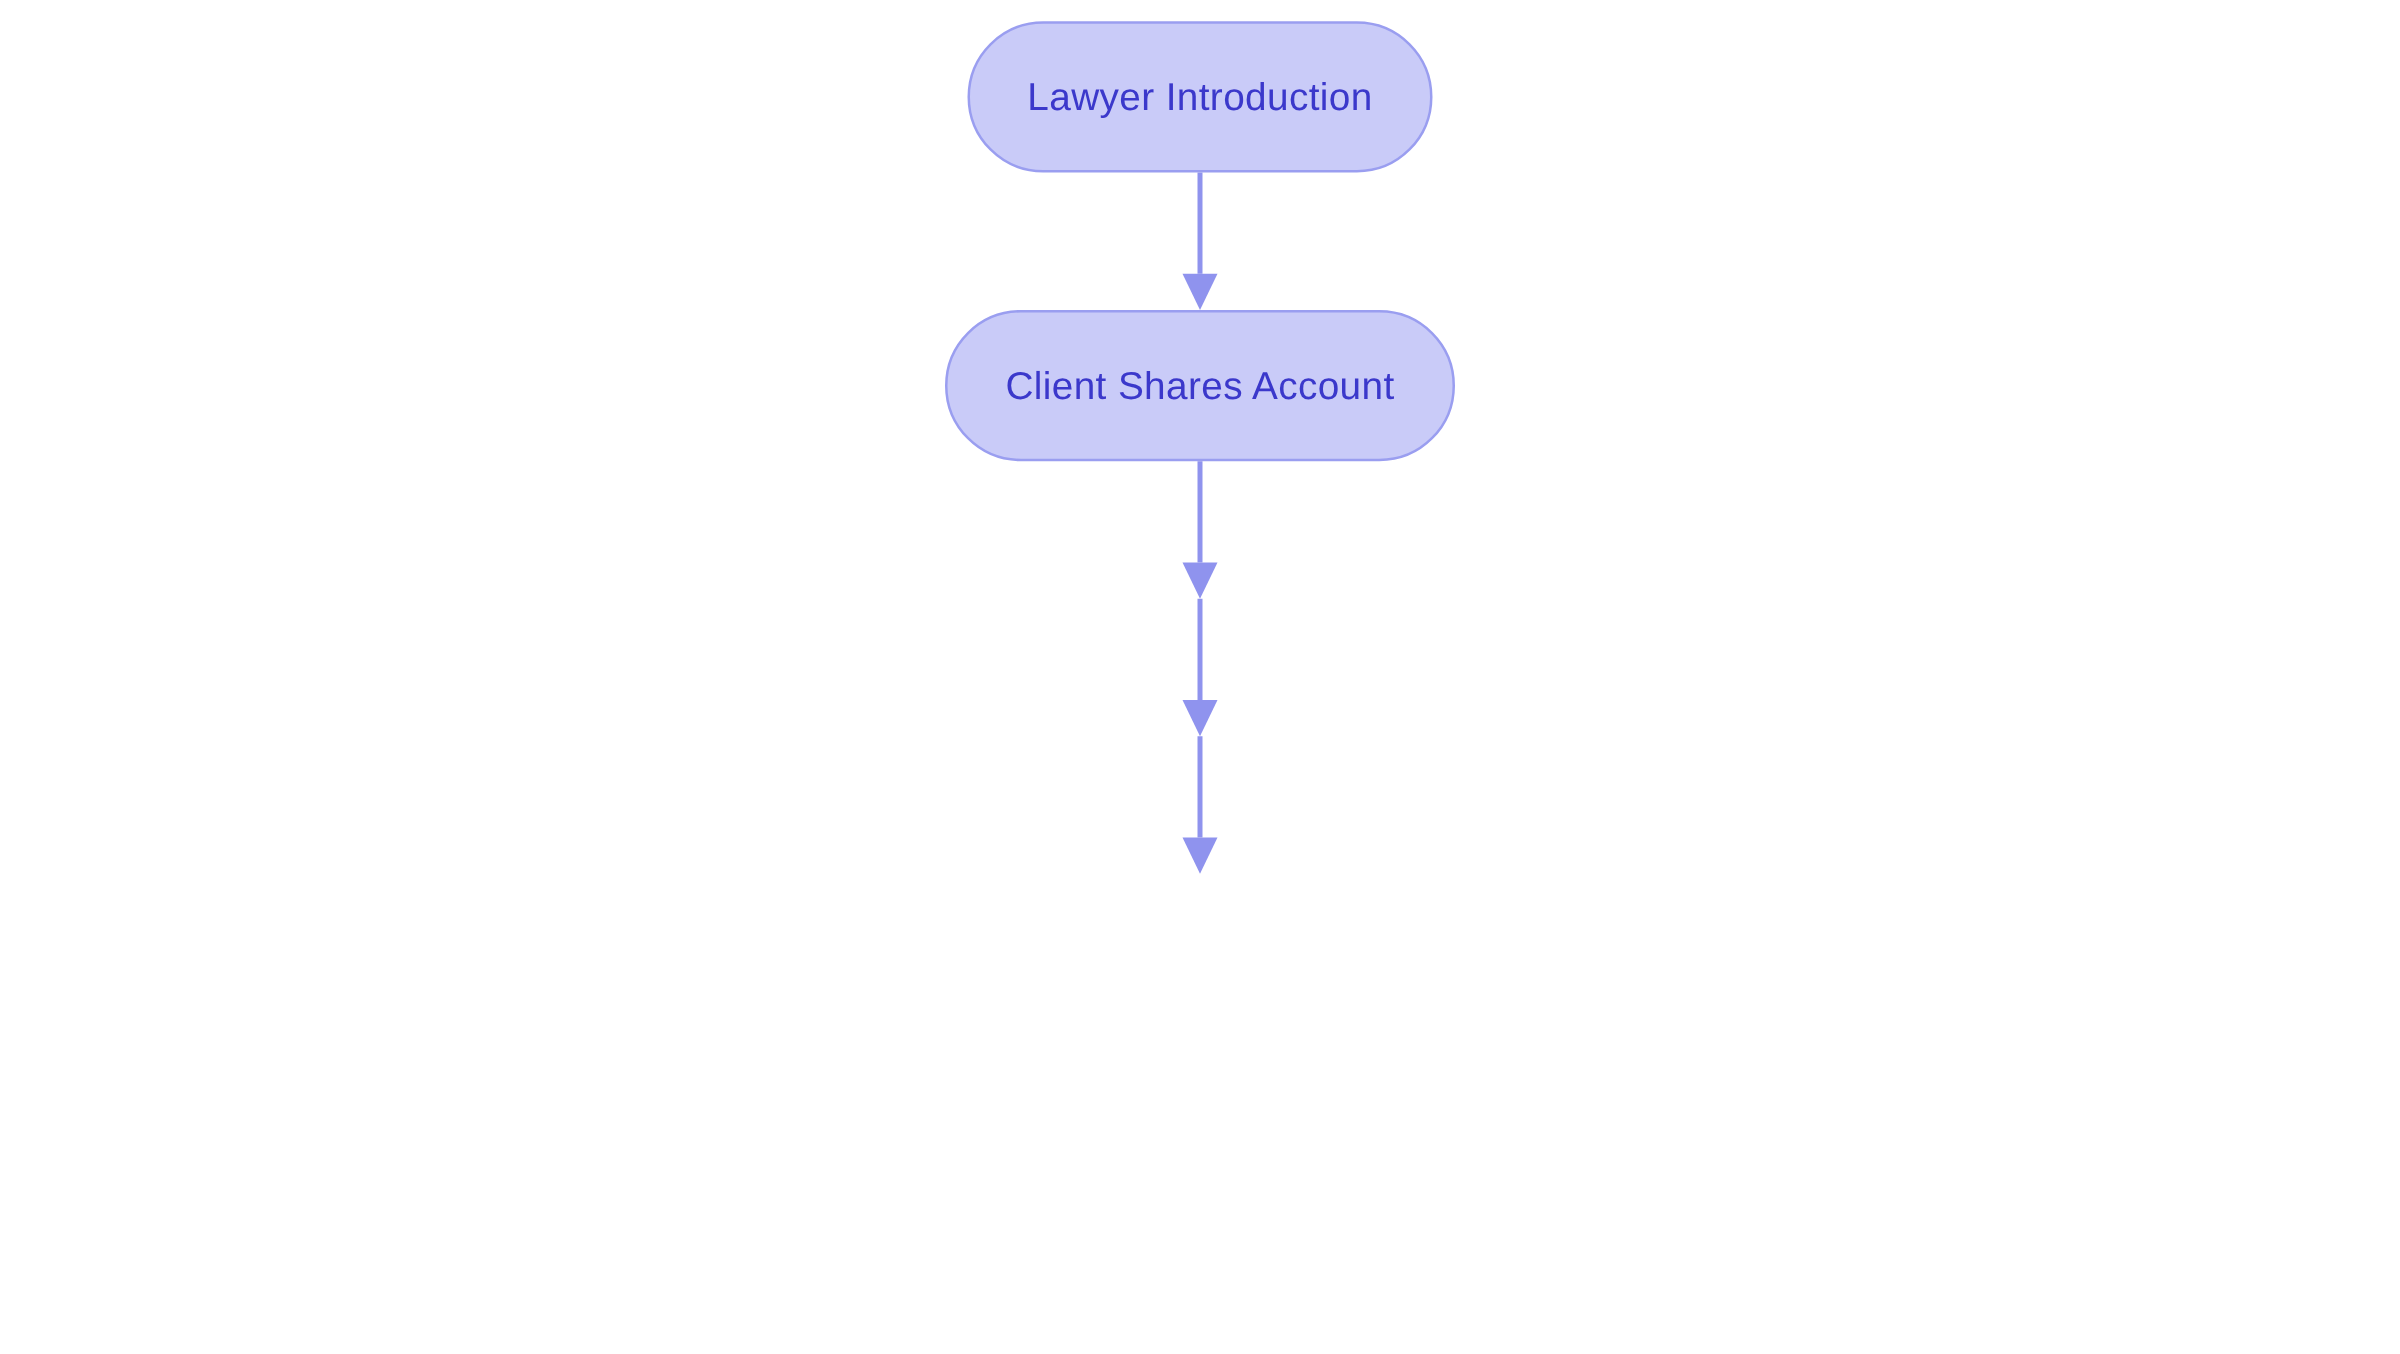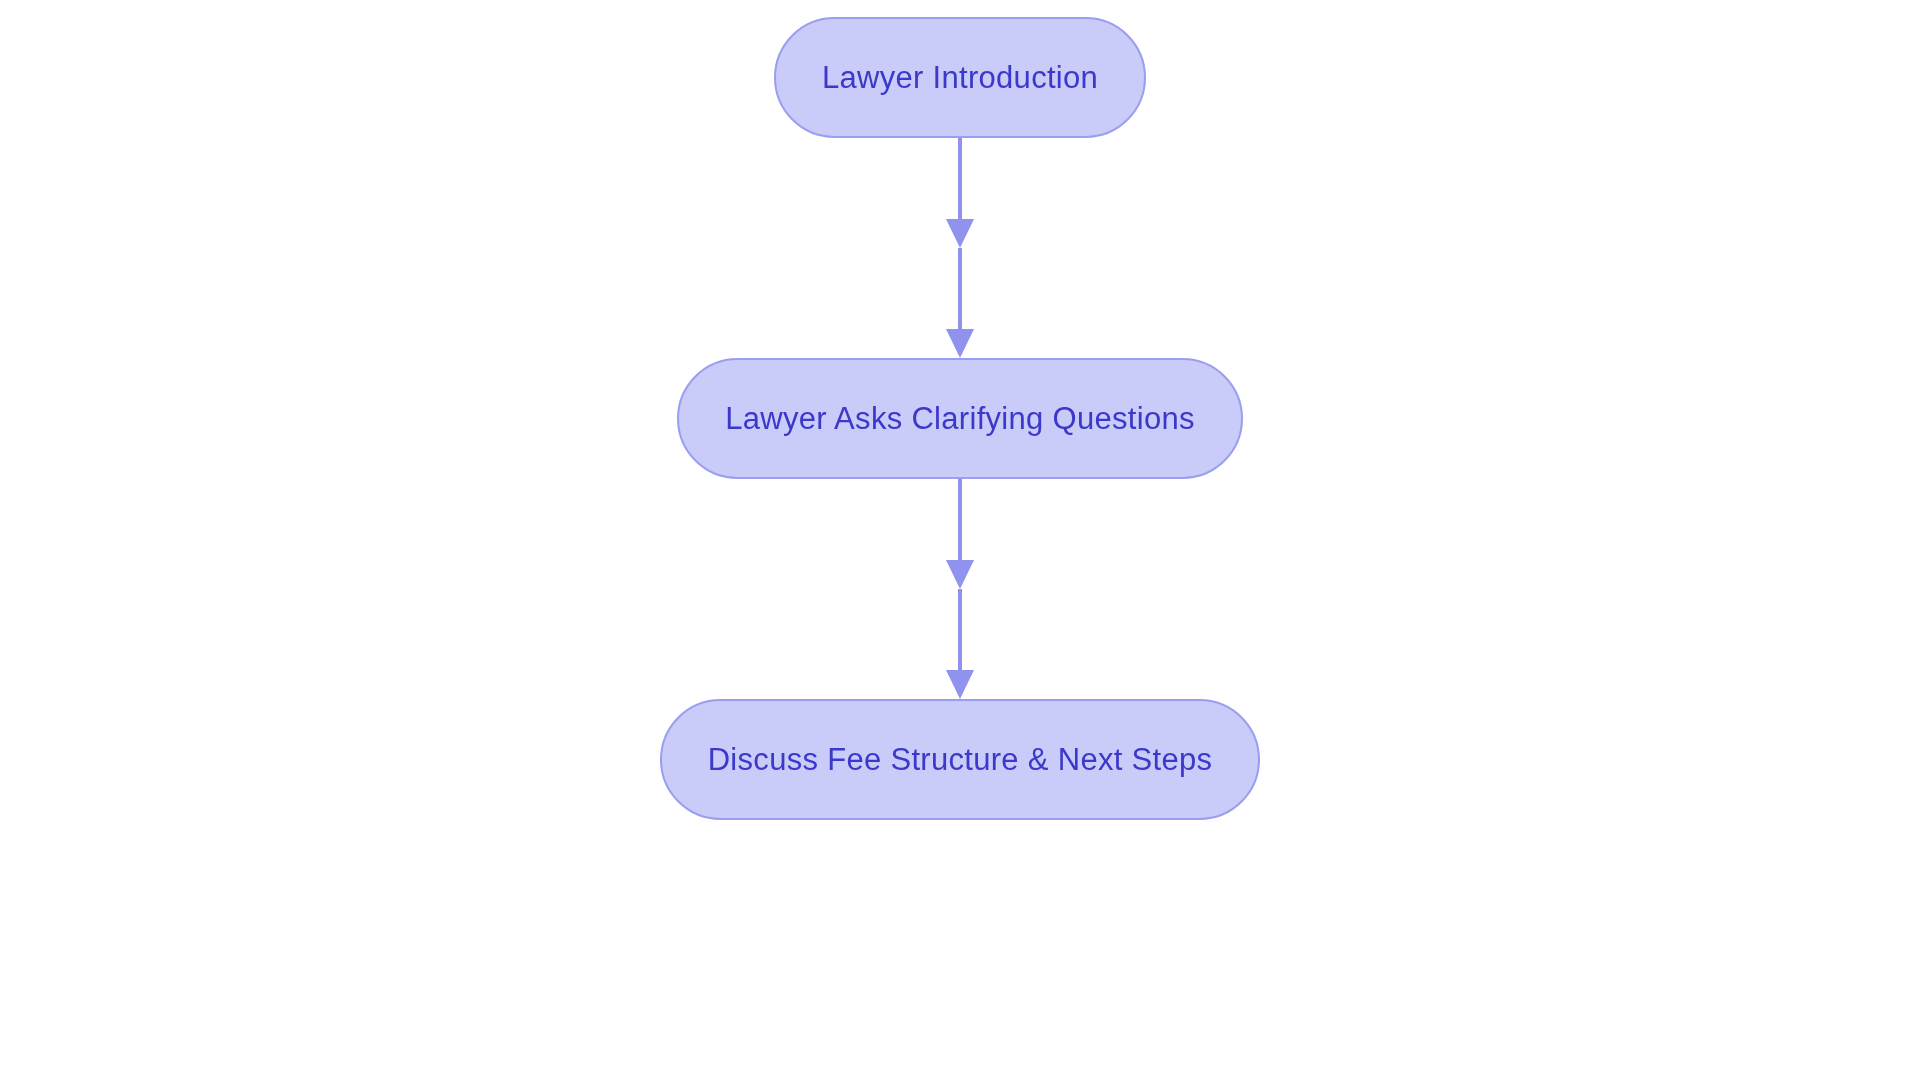--- a/index.html
+++ b/index.html
@@ -70,38 +70,35 @@
 
   <div class="node">
     <span class="node-label">Lawyer Introduction</span>
   </div>
 
   <div class="arrow">
     <div class="arrow-line"></div>
     <div class="arrow-head"></div>
   </div>
 
-
-  <div class="arrow">
-    <div class="arrow-line"></div>
-    <div class="arrow-head"></div>
-  </div>
-
   <div class="node">
-    <span class="node-label">Lawyer Asks Clarifying Questions</span>
+    <span class="node-label">Client Shares Account</span>
   </div>
 
   <div class="arrow">
     <div class="arrow-line"></div>
     <div class="arrow-head"></div>
   </div>
 
 
   <div class="arrow">
     <div class="arrow-line"></div>
     <div class="arrow-head"></div>
   </div>
 
-  <div class="node">
-    <span class="node-label">Discuss Fee Structure &amp; Next Steps</span>
+
+  <div class="arrow">
+    <div class="arrow-line"></div>
+    <div class="arrow-head"></div>
   </div>
+
 
 </div>
 
 </body></html>

